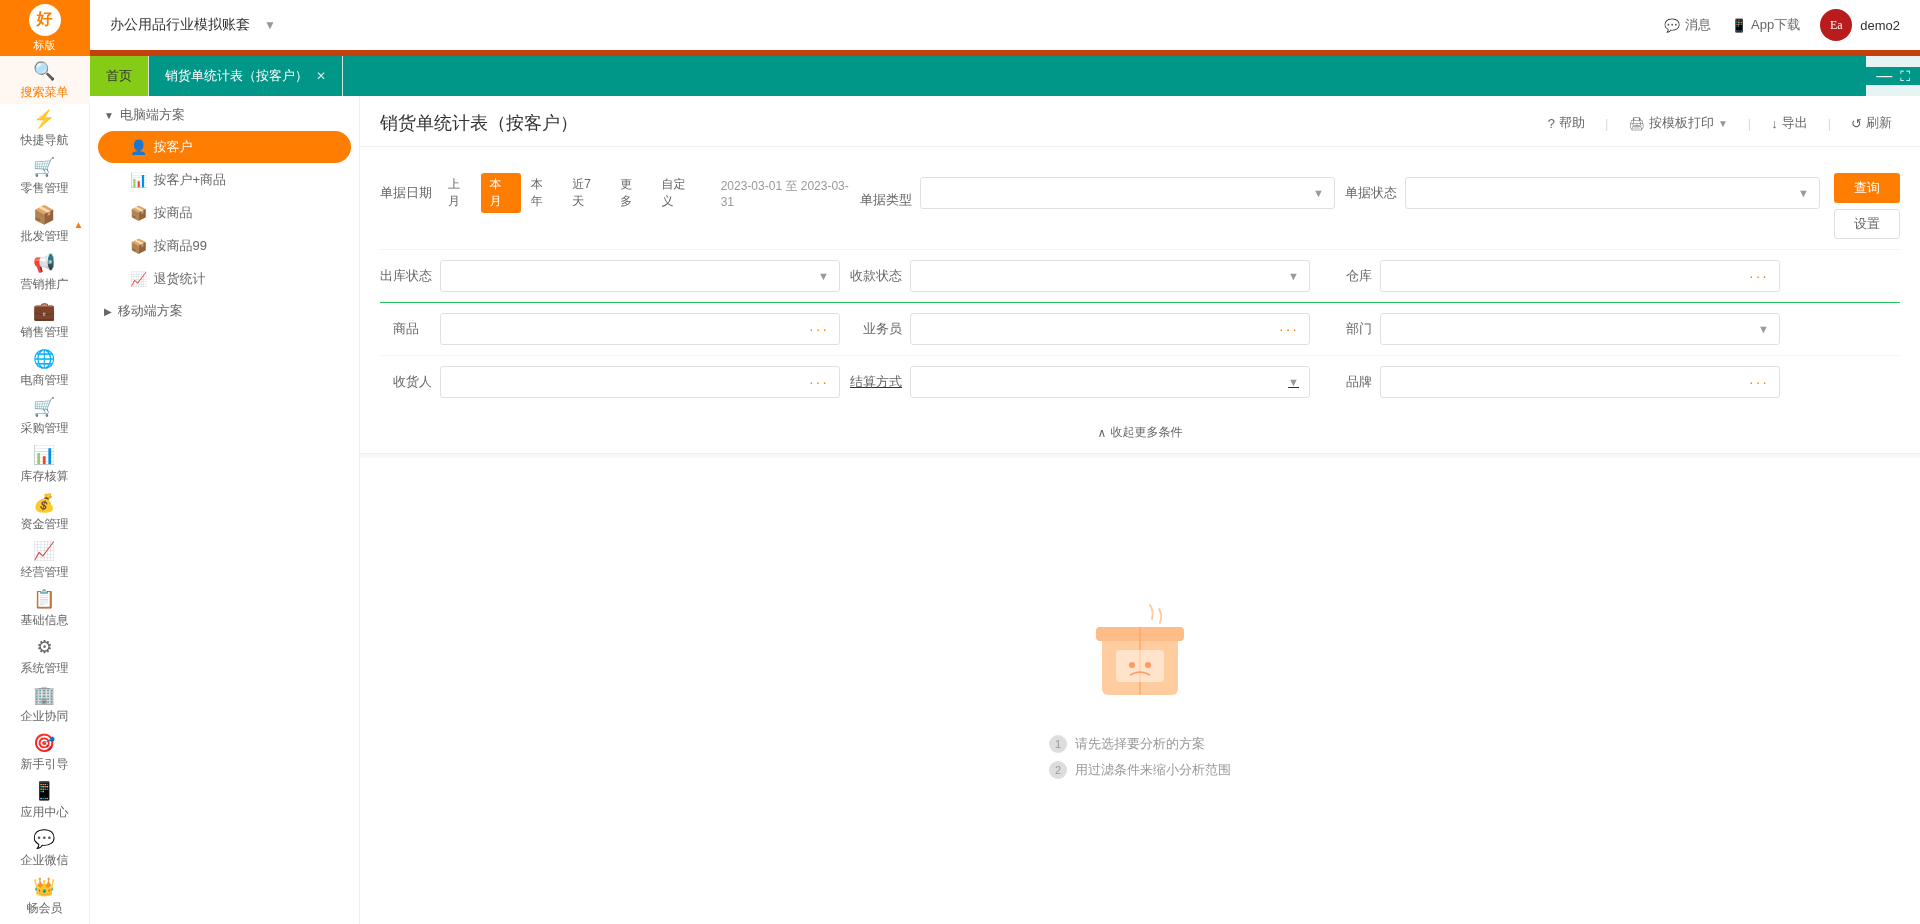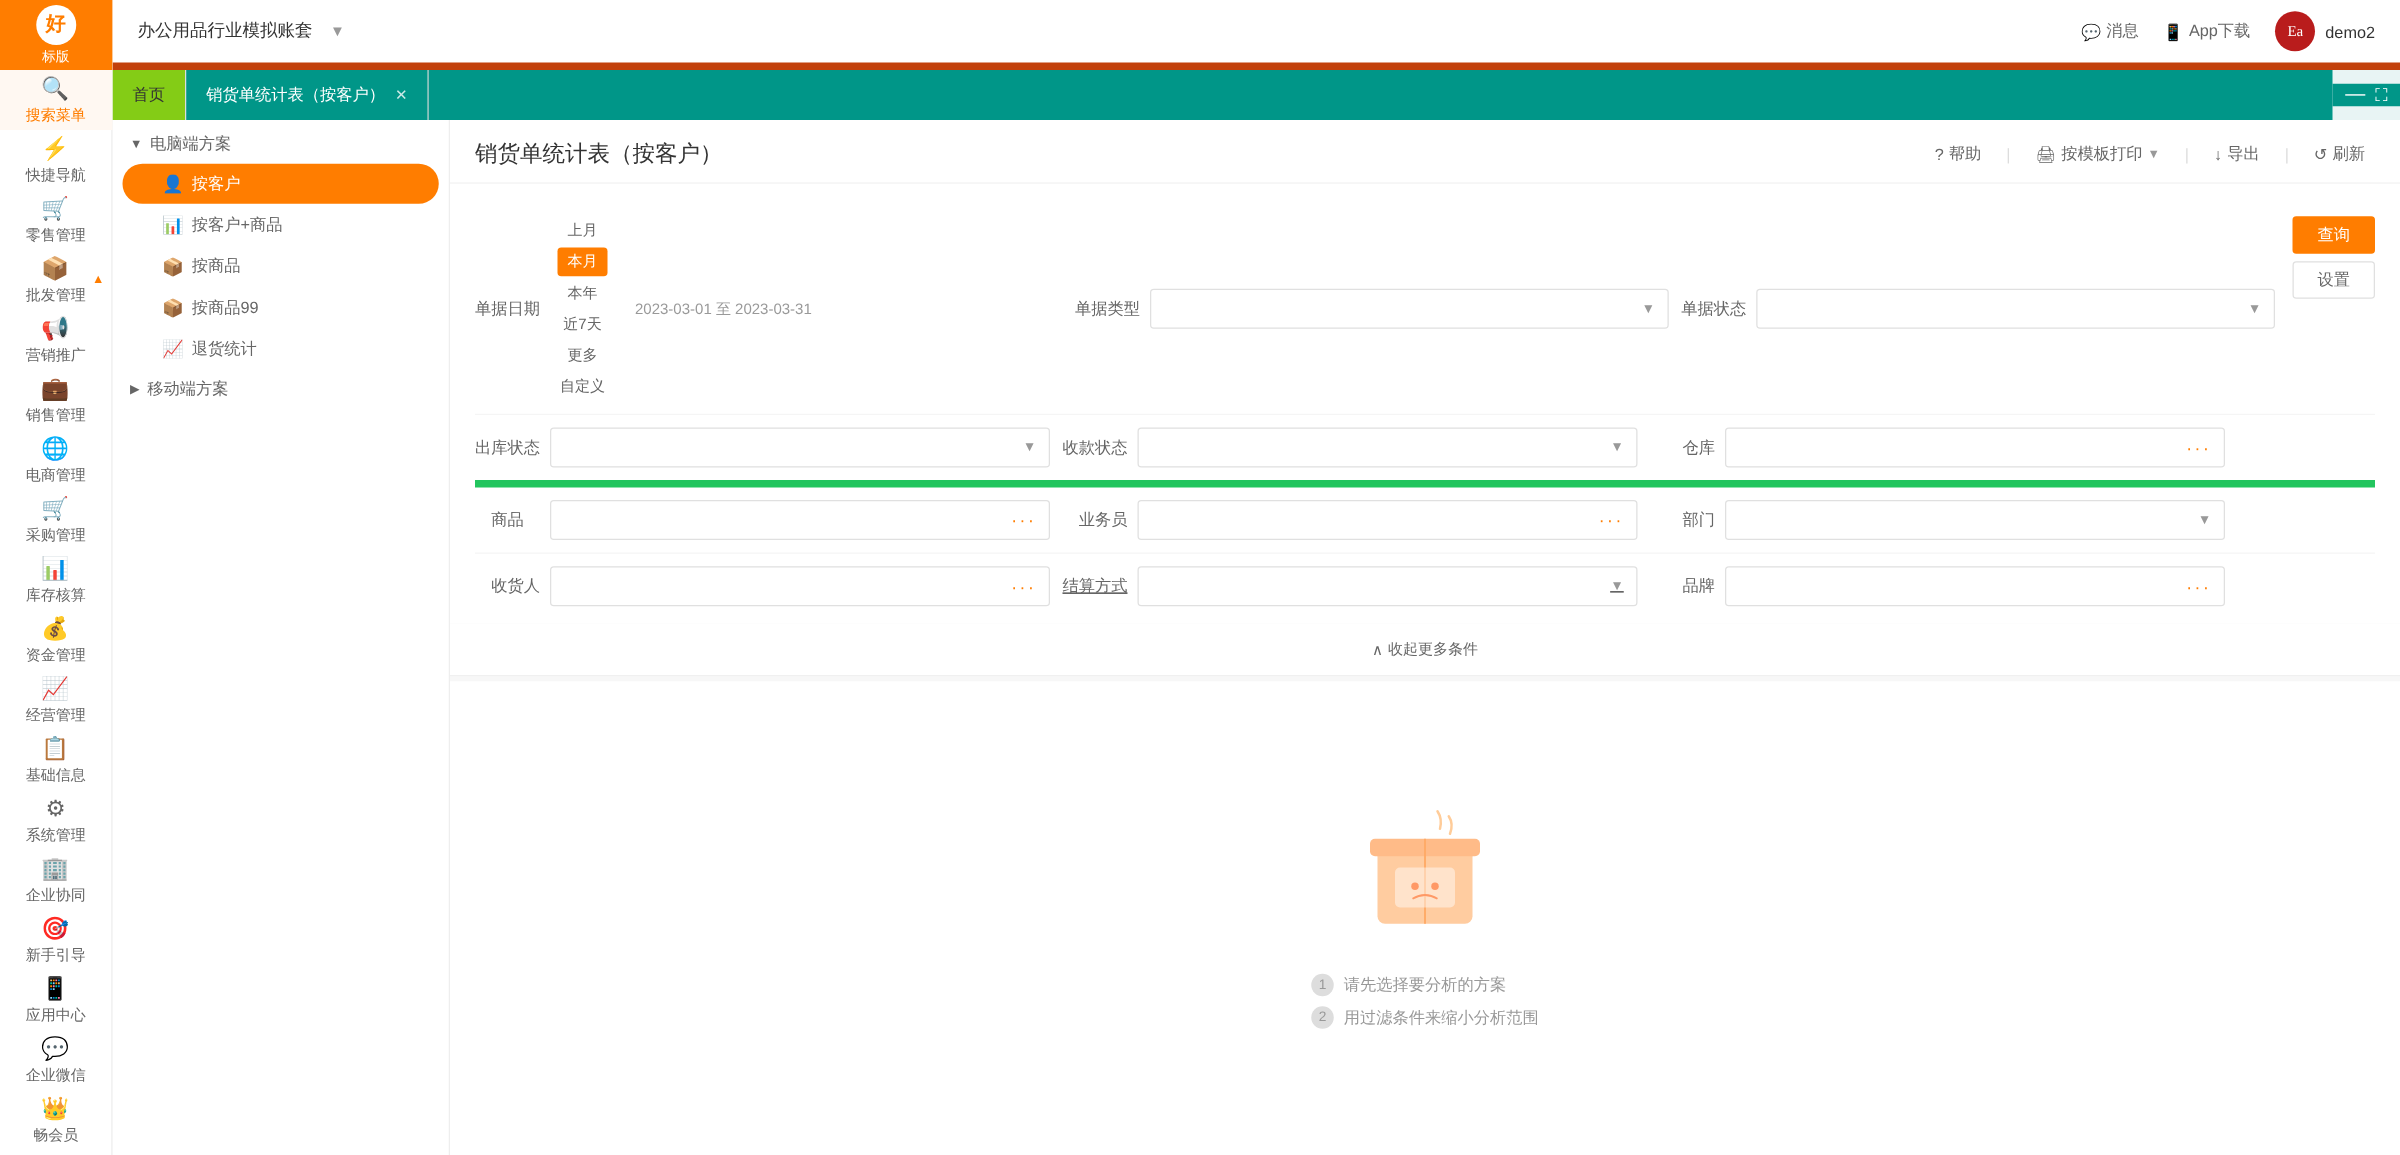--- a/index.html
+++ b/index.html
@@ -53,21 +53,21 @@
 
     
     .right-content { flex: 1; display: flex; flex-direction: column; background: #f7f7f7; overflow: hidden; }
 
     
     .page-title-bar { background: #fff; padding: 14px 20px 10px 20px; display: flex; align-items: center; justify-content: space-between; border-bottom: 1px solid #f0f0f0; }
     .page-title { font-size: 18px; font-weight: 500; color: #333; }
     .page-actions { display: flex; align-items: center; gap: 12px; }
     .page-action-btn { display: flex; align-items: center; gap: 4px; color: #666; font-size: 13px; cursor: pointer; padding: 4px 8px; border-radius: 3px; }
     .page-action-divider { color: #ddd; }
-    .date-tabs { display: flex; align-items: center; gap: 2px; margin-right: 8px; flex-direction: column; }
+    .date-tabs { display: flex; align-items: center; gap: 2px; margin-right: 8px; }
     .date-tab { padding: 3px 8px; border-radius: 3px; cursor: pointer; color: #666; font-size: 12px; }
     .date-tab.active { background: #ff7d00; color: #fff; border-radius: 3px; }
     .date-range-text { color: #999; font-size: 12px; margin-left: 8px; }
     .filter-select { height: 32px; border: 1px solid #e0e0e0; border-radius: 3px; padding: 0 10px; color: #666; font-size: 13px; display: flex; align-items: center; justify-content: space-between; cursor: pointer; background: #fff; }
     .select-arrow { color: #999; margin-left: 8px; font-size: 11px; }
     .select-dots { color: #ff7d00; margin-left: 8px; font-size: 14px; letter-spacing: 2px; }
 
     
     .collapse-bar { display: flex; justify-content: center; padding: 8px 0; background: #fff; border-bottom: 1px solid #f0f0f0; }
     .collapse-btn { display: flex; align-items: center; gap: 4px; color: #666; font-size: 12px; cursor: pointer; padding: 4px 12px; border-radius: 3px; }
@@ -284,21 +284,21 @@
                 <span class="date-tab">上月</span>
                 <span class="date-tab active" style="background:#ff7d00;color:#fff;padding:3px 8px;border-radius:3px;">本月</span>
                 <span class="date-tab">本年</span>
                 <span class="date-tab">近7天</span>
                 <span class="date-tab">更多</span>
                 <span class="date-tab">自定义</span>
               </div>
               <span class="date-range-text">2023-03-01 至 2023-03-31</span>
             </div>
 
-            <div style="display:flex;align-items:center;flex:1;">
+            <div style="display:flex;align-items:flex-end;flex:1;">
               <span style="color:#666;font-size:13px;width:60px;text-align:right;padding-right:8px;flex-shrink:0;">单据类型</span>
               <div class="filter-select" style="flex:1;">
                 <span></span>
                 <span class="select-arrow">▼</span>
               </div>
             </div>
 
             <div style="display:flex;align-items:center;flex:1;margin-left:10px;">
               <span style="color:#666;font-size:13px;width:60px;text-align:right;padding-right:8px;flex-shrink:0;">单据状态</span>
               <div class="filter-select" style="flex:1;">
@@ -307,21 +307,21 @@
               </div>
             </div>
           </div>
 
           <div style="display:flex;flex-direction:column;gap:6px;margin-left:14px;flex-shrink:0;">
             <button class="btn-query">查询</button>
             <button class="btn-settings">设置</button>
           </div>
         </div>
 
-        <div style="display:flex;align-items:center;padding:10px 0;border-bottom:6px solid #22c55e;">
+        <div style="display:flex;align-items:center;padding:10px 0;border-bottom:1px solid #22c55e;">
 
           <div style="display:flex;align-items:center;flex:1;">
             <span style="color:#666;font-size:13px;width:60px;text-align:right;padding-right:8px;flex-shrink:0;">出库状态</span>
             <div class="filter-select" style="flex:1;">
               <span></span>
               <span class="select-arrow">▼</span>
             </div>
           </div>
 
           <div style="display:flex;align-items:center;flex:1;margin-left:10px;">

